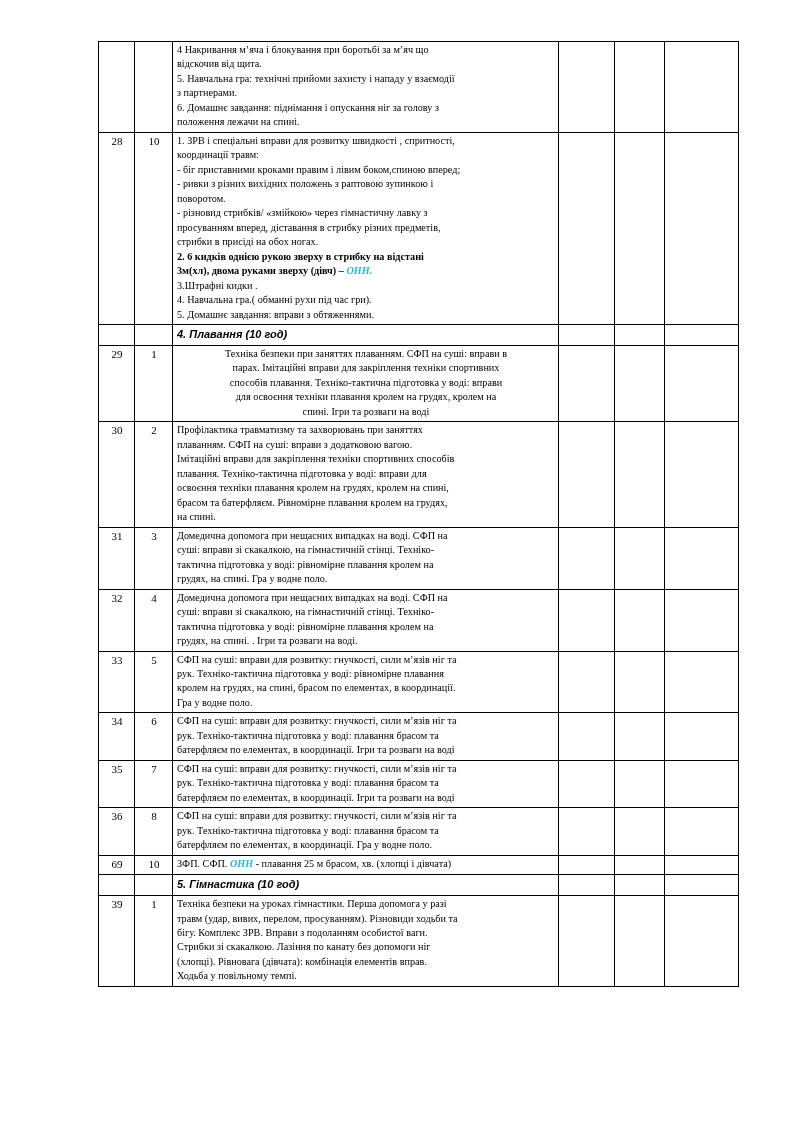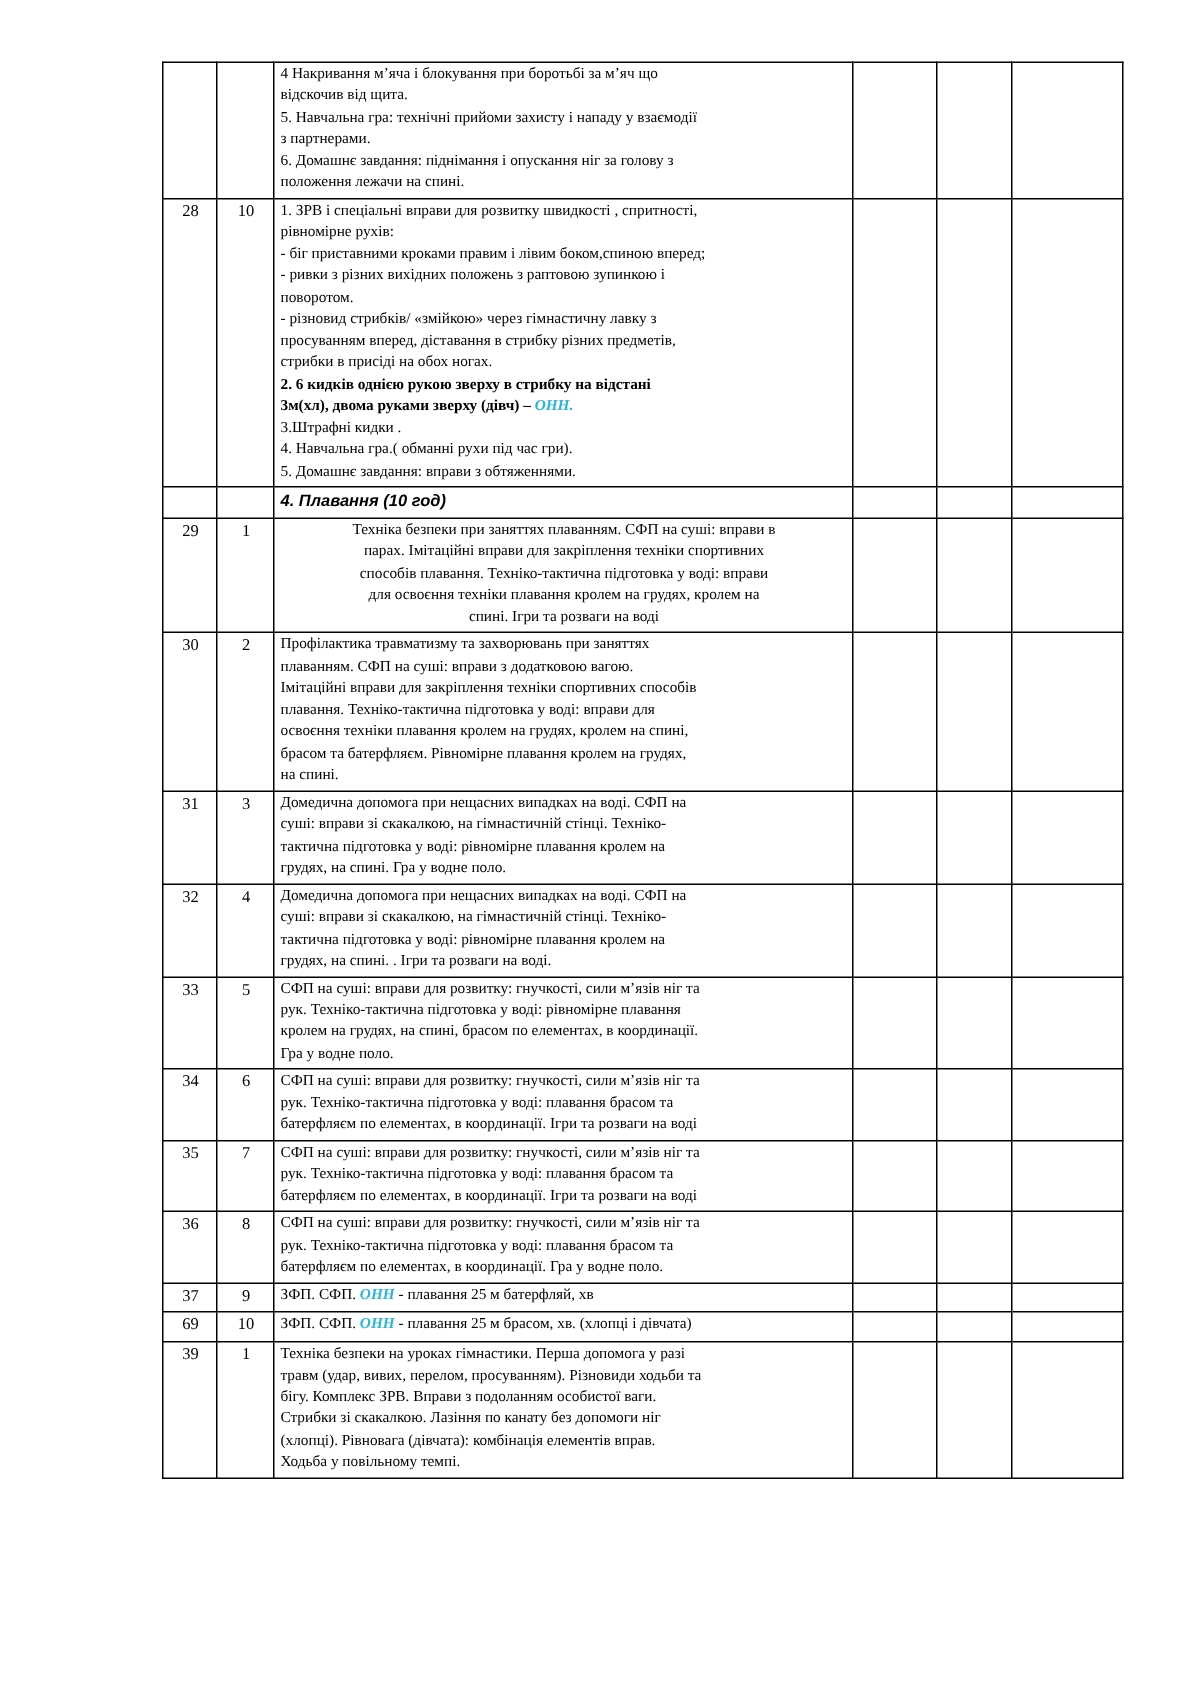--- a/index.html
+++ b/index.html
@@ -11,21 +11,21 @@
   body {
     width: 794px;
     height: 1123px;
     font-family: "Liberation Serif", "DejaVu Serif", serif;
     color: #000000;
     position: relative;
     overflow: hidden;
   }
   .page {
     position: absolute;
-    left: 10px;
+    left: 0;
     top: 0;
     width: 698px;
     height: 1123px;
     box-sizing: border-box;
   }
   .table-wrap {
     position: absolute;
     left: 98px;
     top: 41px;
     width: 640px;
@@ -108,21 +108,21 @@
             </td>
             <td class="blank"></td>
             <td class="blank"></td>
             <td class="blank"></td>
           </tr>
           <tr>
             <td class="num">28</td>
             <td class="hrs">10</td>
             <td class="body">
               <span class="line"><span>1. ЗРВ і спеціальні вправи для розвитку швидкості , спритності,</span></span>
-              <span class="line"><span>рівномірне рухів:</span></span>
+              <span class="line"><span>координації травм:</span></span>
               <span class="line"><span>- біг приставними кроками правим і лівим боком,спиною вперед;</span></span>
               <span class="line"><span>- ривки з різних вихідних положень з раптовою зупинкою і</span></span>
               <span class="line"><span>поворотом.</span></span>
               <span class="line"><span>- різновид стрибків/ «змійкою» через гімнастичну лавку з</span></span>
               <span class="line"><span>просуванням вперед, діставання в стрибку різних предметів,</span></span>
               <span class="line"><span>стрибки в присіді на обох ногах.</span></span>
               <span class="line bold"><span>2.  6 кидків однією рукою зверху  в стрибку на відстані</span></span>
               <span class="line bold"><span>3м(хл), двома руками зверху (дівч) – </span><span class="onn" style="color: rgb(41, 182, 216); font-style: italic;">ОНН.</span></span>
               <span class="line"><span>3.Штрафні кидки .</span></span>
               <span class="line"><span>4. Навчальна гра.( обманні рухи під час гри).</span></span>
@@ -239,35 +239,33 @@
             <td class="body">
               <span class="line"><span>СФП на суші: вправи для розвитку: гнучкості, сили м’язів ніг та</span></span>
               <span class="line"><span>рук. Техніко-тактична підготовка у воді:  плавання брасом та</span></span>
               <span class="line"><span>батерфляєм по елементах, в координації.   Гра у водне поло.</span></span>
             </td>
             <td class="blank"></td>
             <td class="blank"></td>
             <td class="blank"></td>
           </tr>
           <tr>
-            <td class="num">37</td>
-            <td class="hrs">9</td>
-            <td class="body">
-              <span class="line"><span>ЗФП. СФП.  </span><span class="onn" style="color: rgb(41, 182, 216);">ОНН</span><span> - плавання 25 м батерфляй, хв</span></span>
-            </td>
-            <td class="blank"></td>
-            <td class="blank"></td>
-            <td class="blank"></td>
-          </tr>
-          <tr>
             <td class="num">69</td>
             <td class="hrs">10</td>
             <td class="body">
               <span class="line"><span>ЗФП. СФП.  </span><span class="onn" style="color: rgb(41, 182, 216);">ОНН</span><span> - плавання 25 м брасом, хв. (хлопці і дівчата)</span></span>
             </td>
+            <td class="blank"></td>
+            <td class="blank"></td>
+            <td class="blank"></td>
+          </tr>
+          <tr class="section">
+            <td class="num"></td>
+            <td class="hrs"></td>
+            <td class="section-title">5. Гімнастика (10 год)</td>
             <td class="blank"></td>
             <td class="blank"></td>
             <td class="blank"></td>
           </tr>
           <tr>
             <td class="num">39</td>
             <td class="hrs">1</td>
             <td class="body">
               <span class="line"><span>Техніка безпеки на уроках гімнастики. Перша допомога у разі</span></span>
               <span class="line"><span>травм (удар, вивих, перелом, просуванням). Різновиди ходьби та</span></span>

